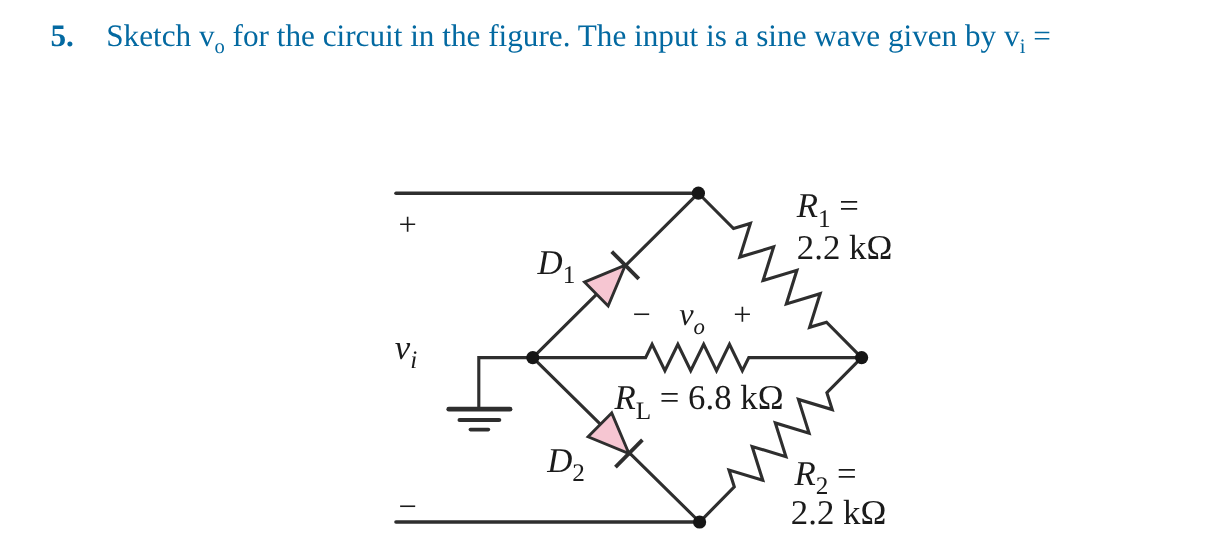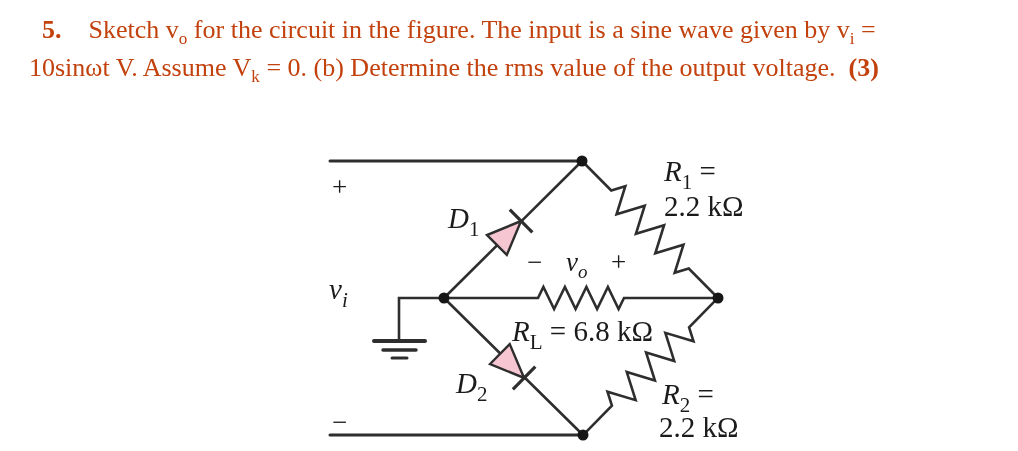--- a/index.html
+++ b/index.html
@@ -10,21 +10,21 @@
     background: #ffffff;
     overflow: hidden;
     font-family: "Liberation Serif", serif;
   }
   
   .problem {
     position: absolute;
     left: 29px;
     top: 11px;
     width: 980px;
-    color: #c2410c;
+    color: #0369a1;
     font-size: 26px;
     line-height: 38px;
   }
   .problem .line { white-space: pre; }
   .problem .line1 { padding-left: 13px; }
   .problem .num { font-weight: bold; margin-right: 27px; }
   .problem .b { font-weight: bold; }
   .problem sub { font-size: 0.66em; line-height: 0; }
   
   .circuit {
@@ -39,21 +39,20 @@
   .subsm { font-size: 19px; }
   .small { font-size: 27px; }
 </style>
 </head>
 <body>
 
 <div class="page">
 
   <div class="problem">
     <div class="line line1"><span class="num">5.</span><span>Sketch v</span><sub>o</sub><span> for the circuit in the figure. The input is a sine wave given by v</span><sub>i</sub><span> =</span></div>
-    <div class="line line2"><span>10sinωt V. Assume V</span><sub>k</sub><span> = 0. (b) Determine the rms value of the output voltage.  </span><span class="b">(3)</span></div>
   </div>
 
   <svg class="circuit" viewBox="0 0 1018 451">
 
     <g fill="none" stroke-width="2.6" stroke-linecap="round" stroke="#2e2e2e">
       <line x1="330" y1="161" x2="582" y2="161" stroke-width="3"></line>
       <line x1="330" y1="435" x2="583" y2="435" stroke-width="3"></line>
       <line x1="444" y1="298" x2="582" y2="161"></line>
       <line x1="444" y1="298" x2="583" y2="435"></line>
       <polyline points="444,298 399,298 399,339"></polyline>

